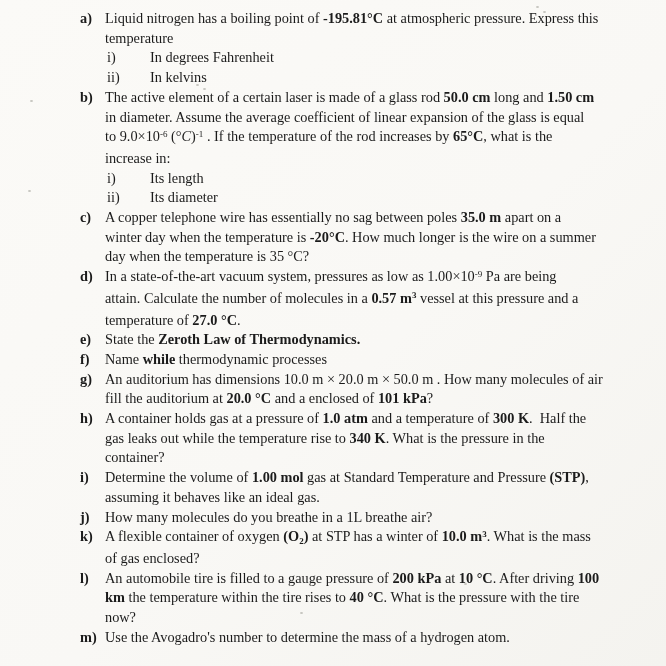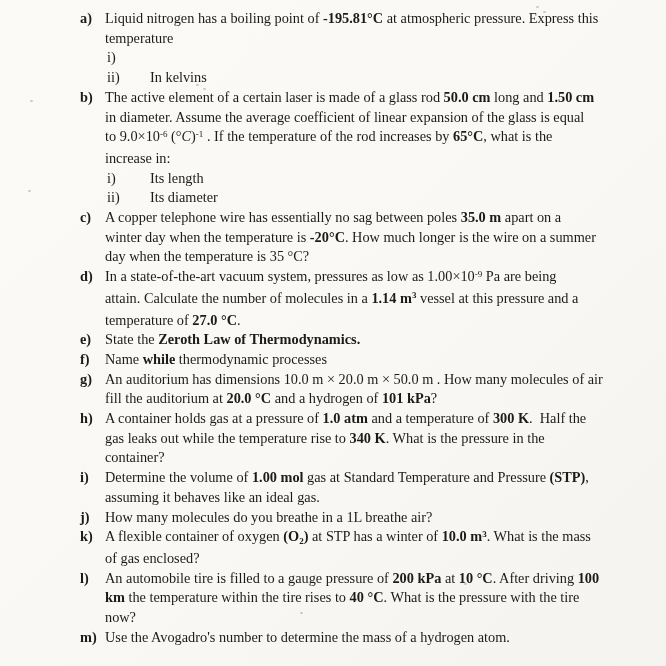--- a/index.html
+++ b/index.html
@@ -50,20 +50,21 @@
 <div class="page">
   <div id="problem-list">
   <div class="problem">
     <span class="plabel">a)</span>
     <span class="ptext"><span>Liquid nitrogen has a boiling point of </span><span class="b">-195.81°C</span><span> at atmospheric pressure. Express this
 temperature</span></span>
   </div>
 
   <div class="subitem">
     <span class="slabel">i)</span>
+    <span class="stext"><span>In degrees Fahrenheit</span></span>
   </div>
 
   <div class="subitem">
     <span class="slabel">ii)</span>
     <span class="stext"><span>In kelvins</span></span>
   </div>
 
   <div class="problem">
     <span class="plabel">b)</span>
     <span class="ptext"><span>The active element of a certain laser is made of a glass rod </span><span class="b">50.0 cm</span><span> long and </span><span class="b">1.50 cm</span><span>
@@ -86,38 +87,38 @@
   <div class="problem">
     <span class="plabel">c)</span>
     <span class="ptext"><span>A copper telephone wire has essentially no sag between poles </span><span class="b">35.0 m</span><span> apart on a
 winter day when the temperature is </span><span class="b">-20°C</span><span>. How much longer is the wire on a summer
 day when the temperature is 35 °C?</span></span>
   </div>
 
   <div class="problem">
     <span class="plabel">d)</span>
     <span class="ptext"><span>In a state-of-the-art vacuum system, pressures as low as 1.00×10</span><span class="sup">-9</span><span> Pa are being
-attain. Calculate the number of molecules in a </span><span class="b">1.14 m</span><span class="b sup">3</span><span> vessel at this pressure and a
+attain. Calculate the number of molecules in a </span><span class="b">0.57 m</span><span class="b sup">3</span><span> vessel at this pressure and a
 temperature of </span><span class="b">27.0 °C</span><span>.</span></span>
   </div>
 
   <div class="problem">
     <span class="plabel">e)</span>
     <span class="ptext"><span>State the </span><span class="b">Zeroth Law of Thermodynamics.</span></span>
   </div>
 
   <div class="problem">
     <span class="plabel">f)</span>
     <span class="ptext"><span>Name </span><span class="b">while</span><span> thermodynamic processes</span></span>
   </div>
 
   <div class="problem">
     <span class="plabel">g)</span>
     <span class="ptext"><span>An auditorium has dimensions 10.0 m × 20.0 m × 50.0 m . How many molecules of air
-fill the auditorium at </span><span class="b">20.0 °C</span><span> and a hydrogen of </span><span class="b">101 kPa</span><span>?</span></span>
+fill the auditorium at </span><span class="b">20.0 °C</span><span> and a enclosed of </span><span class="b">101 kPa</span><span>?</span></span>
   </div>
 
   <div class="problem">
     <span class="plabel">h)</span>
     <span class="ptext"><span>A container holds gas at a pressure of </span><span class="b">1.0 atm</span><span> and a temperature of </span><span class="b">300 K</span><span>.  Half the
 gas leaks out while the temperature rise to </span><span class="b">340 K</span><span>. What is the pressure in the
 container?</span></span>
   </div>
 
   <div class="problem">

